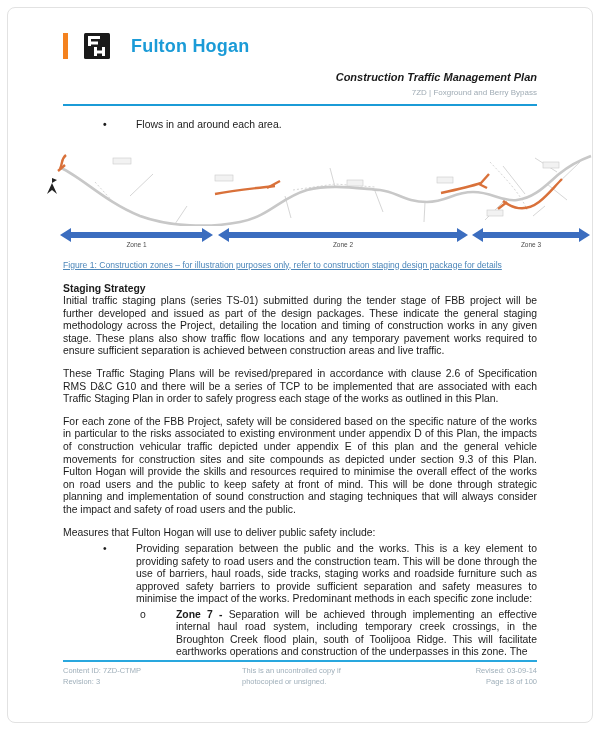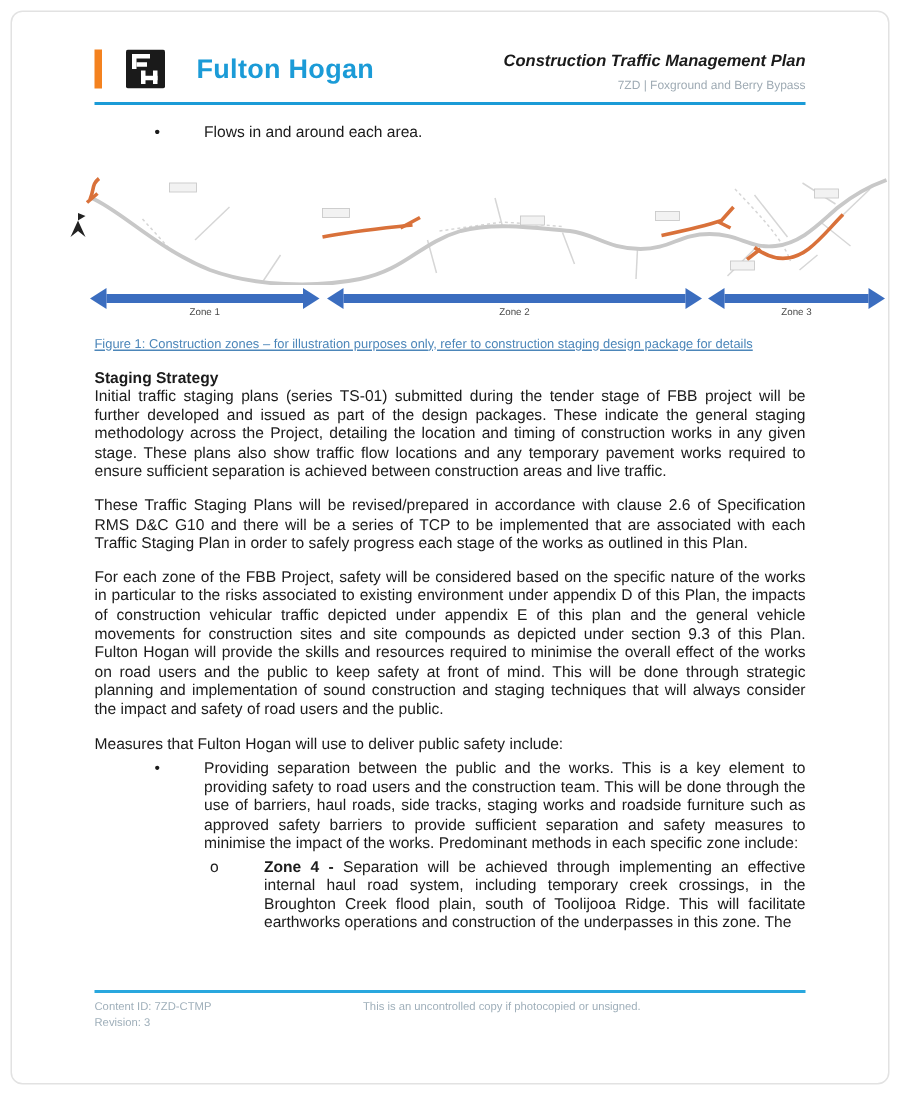--- a/index.html
+++ b/index.html
@@ -8,21 +8,21 @@
   .page { position:relative; width:600px; height:730px; background:#fff; }
   .page-frame { position:absolute; left:7px; top:7px; right:7px; bottom:7px; border:1px solid #e2e2e2; border-radius:8px; pointer-events:none; }
   .content { position:relative; padding:33px 63px 0 63px; }
 
   
   .header-row { display:flex; justify-content:space-between; align-items:flex-start; }
   .logo-row { display:flex; align-items:center; gap:16px; }
   .logo-orange-bar { width:5px; height:26px; background:#f4821f; }
   .logo-square { width:26px; height:26px; display:block; }
   .logo-text { font-size:18px; font-weight:bold; color:#1b9bd7; letter-spacing:.2px; margin-left:5px; }
-  .doc-titles { text-align:right; padding-top:2px; }
+  .doc-titles { text-align:right; padding-top:2px;margin-top:36px; }
   .doc-title { font-size:11px; font-weight:bold; font-style:italic; color:#1a1a1a; }
   .doc-subtitle { font-size:8px; color:#9fabb4; margin-top:5px; }
   .header-rule { height:2px; background:#1b9bd7; margin-top:7px; }
 
   
   .bullet-row { display:flex; font-size:10.4px; color:#1b1b1b; line-height:12.5px; }
   .bullet-row.lvl1 { margin-left:40px; }
   .bullet-glyph { width:17px; flex:0 0 17px; }
   .intro-bullet { margin-top:13px; font-weight:bold; }
   .intro-bullet .bullet-text { font-weight:normal; }
@@ -169,29 +169,33 @@
 
     <div class="para p-top10">Measures that Fulton Hogan will use to deliver public safety include:</div>
 
     <div class="bullet-row lvl1 measures-bullet">
       <span class="bullet-glyph">•</span>
       <span class="bullet-text">Providing separation between the public and the works. This is a key element to providing safety to road users and the construction team. This will be done through the use of barriers, haul roads, side tracks, staging works and roadside furniture such as approved safety barriers to provide sufficient separation and safety measures to minimise the impact of the works. Predominant methods in each specific zone include:</span>
     </div>
 
     <div class="bullet-row sub-bullet">
       <span class="bullet-glyph">o</span>
-      <span class="bullet-text"><span class="bold-inline">Zone 4 -</span><span> Separation will be achieved through implementing an effective internal haul road system, including temporary creek crossings, in the Broughton Creek flood plain, south of Toolijooa Ridge. This will facilitate earthworks operations and construction of the underpasses in this zone. The</span></span>
+      <span class="bullet-text"><span class="bold-inline">Zone 7 -</span><span> Separation will be achieved through implementing an effective internal haul road system, including temporary creek crossings, in the Broughton Creek flood plain, south of Toolijooa Ridge. This will facilitate earthworks operations and construction of the underpasses in this zone. The</span></span>
     </div>
   </div>
 
   <div class="footer">
     <div class="footer-rule"></div>
     <div class="footer-cols">
       <div class="footer-left">
         <div>Content ID: 7ZD-CTMP</div>
         <div>Revision: 3</div>
       </div>
       <div class="footer-center">
         <div>This is an uncontrolled copy if photocopied or unsigned.</div>
       </div>
+      <div class="footer-right">
+        <div>Revised: 03-09-14</div>
+        <div>Page 18 of 100</div>
+      </div>
     </div>
   </div>
 </div>
 
 </body></html>

